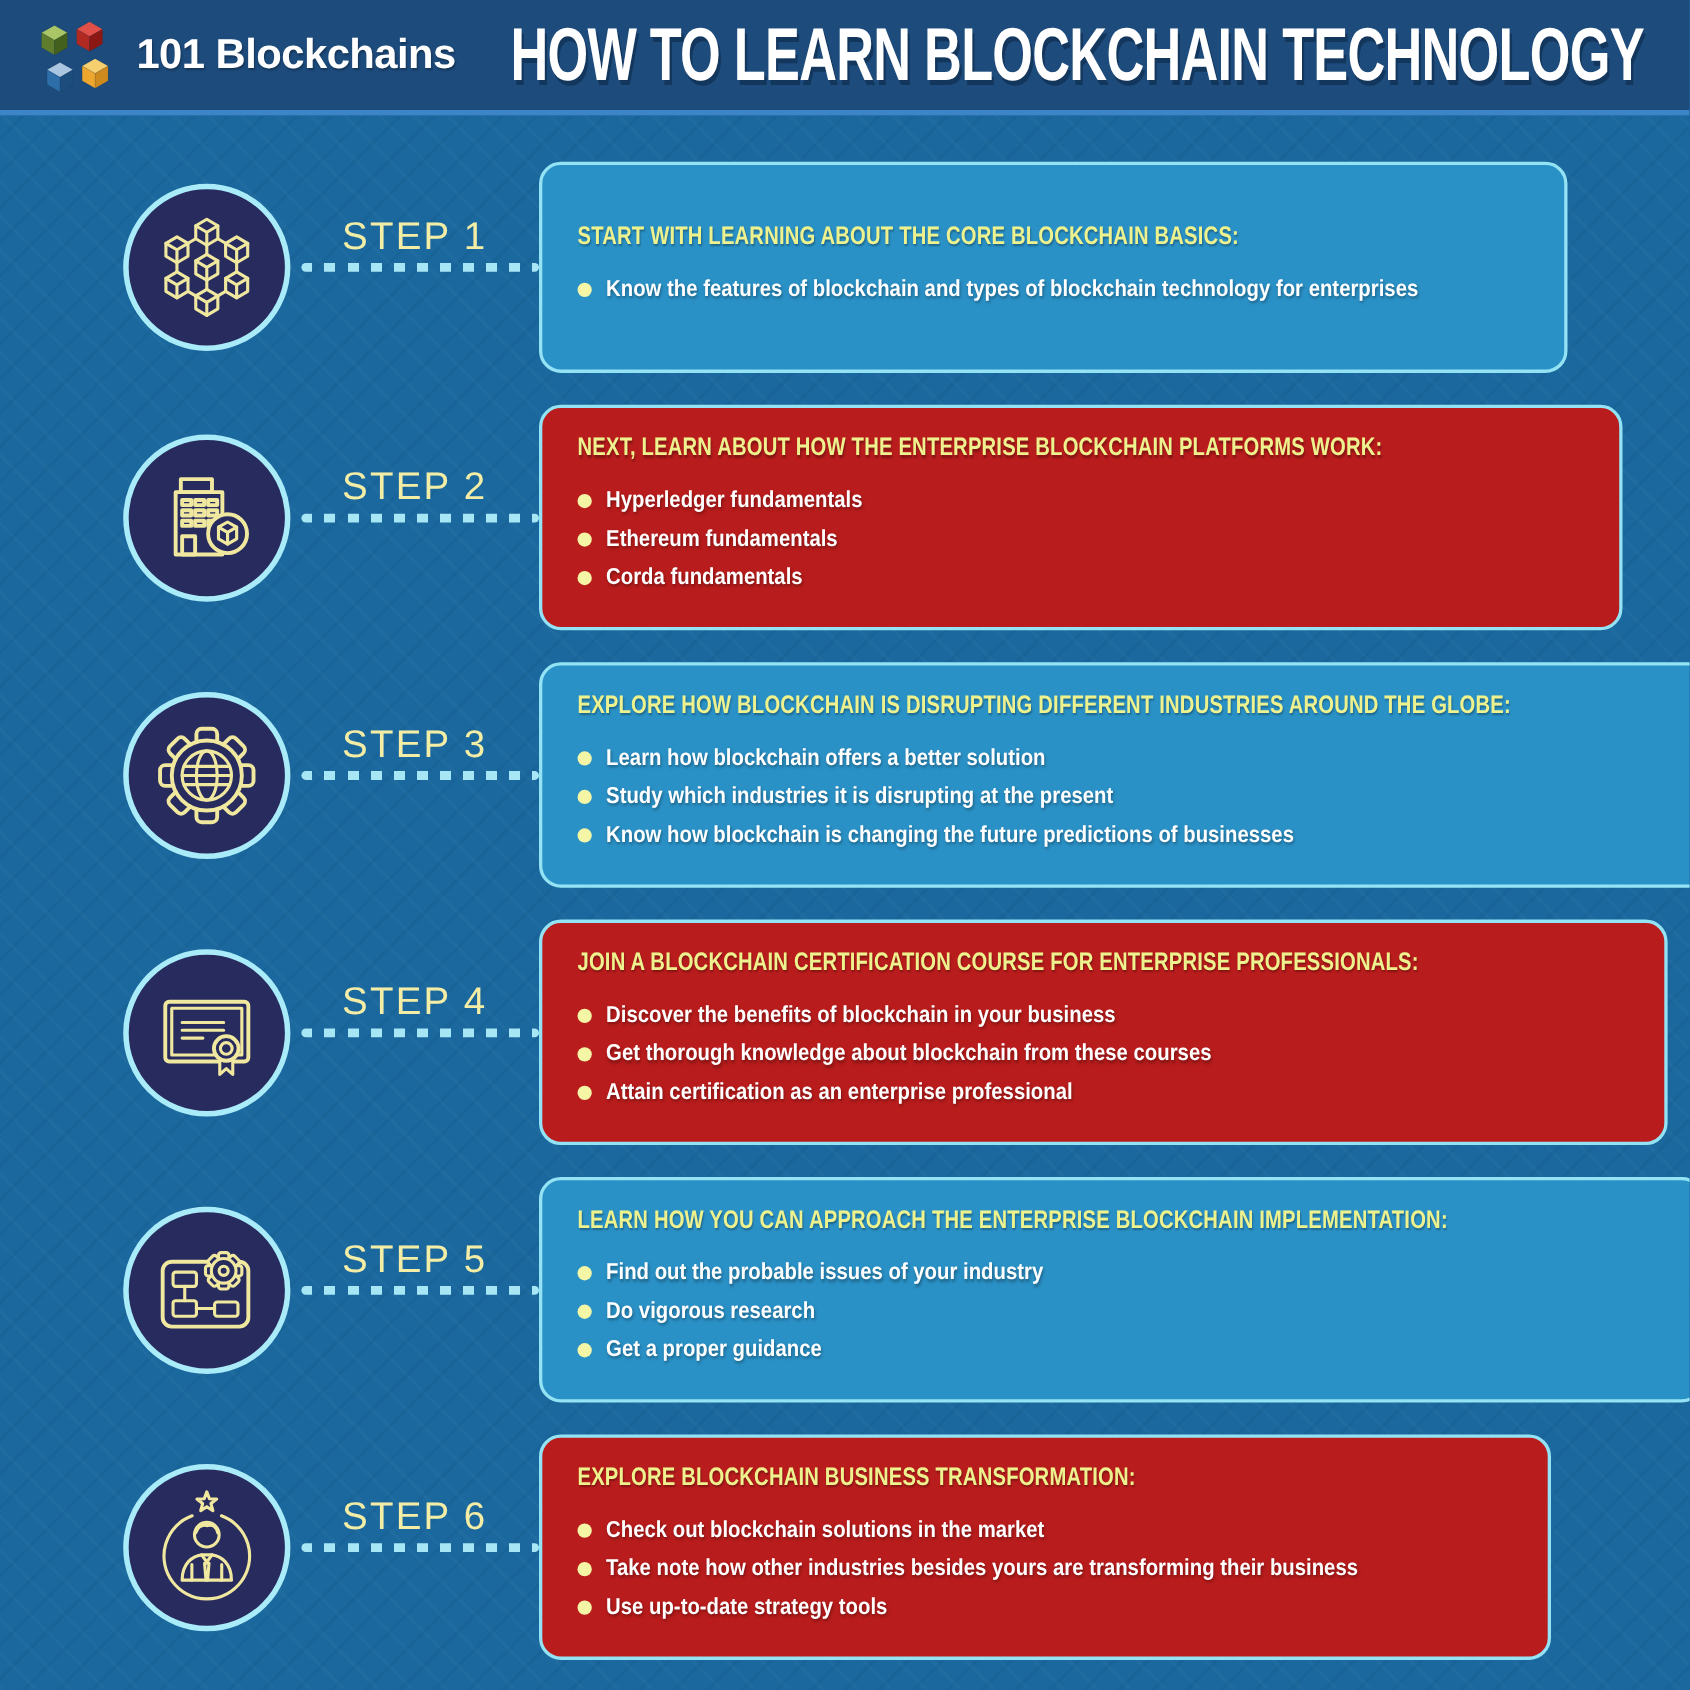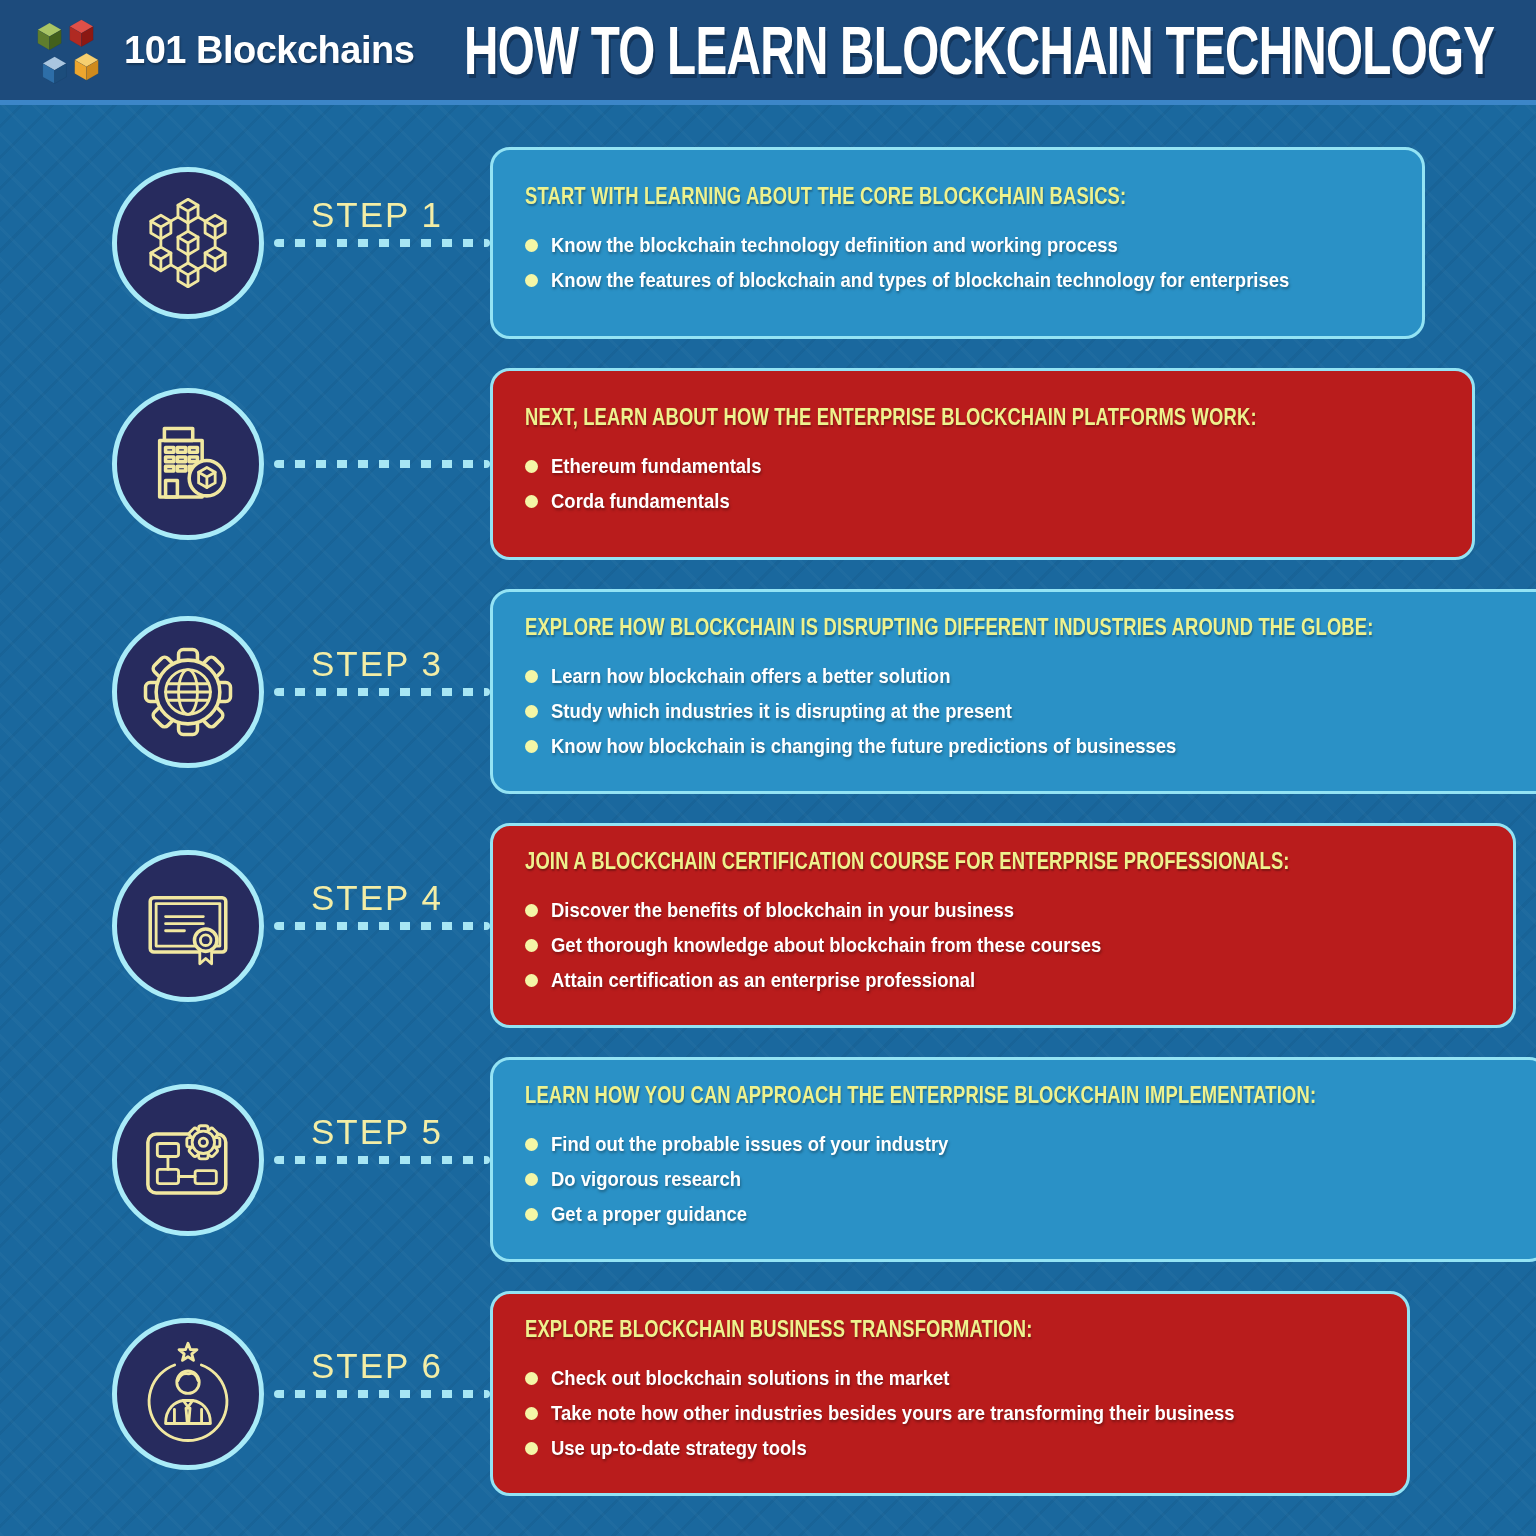--- a/index.html
+++ b/index.html
@@ -141,24 +141,20 @@
     </div>
     <div class="connector">
       <div class="step-label">STEP 1</div>
       <div class="dots"></div>
     </div>
     <div class="card light">
       <h3>START WITH LEARNING ABOUT THE CORE BLOCKCHAIN BASICS:</h3>
       <ul>
         <li>
             <span class="dot"></span>
-            <span class="btxt">Know the blockchain technology definition and working process</span>
-          </li>
-        <li>
-            <span class="dot"></span>
             <span class="btxt">Know the features of blockchain and types of blockchain technology for enterprises</span>
           </li>
       </ul>
     </div>
   </section>
 
   <section class="row">
     <div class="badge">
       <svg viewBox="0 0 100 100">
         <rect class="ic" x="30" y="20" width="24" height="10"></rect>
@@ -174,25 +170,30 @@
             <rect x="41" y="52" width="7" height="4"></rect>
             <rect x="51" y="52" width="7" height="4"></rect>
         </g>
         <rect class="ic" x="31" y="64" width="10" height="14"></rect>
         <circle class="ic icfill" cx="66" cy="62" r="15"></circle>
         <path class="ic icthin" d="M66,53 L73,57 L73,66 L66,70 L59,66 L59,57 Z"></path>
         <path class="ic icthin" d="M59,57 L66,61 L73,57 M66,61 L66,70"></path>
       </svg>
     </div>
     <div class="connector">
+      <div class="step-label">STEP 2</div>
       <div class="dots"></div>
     </div>
     <div class="card dark">
       <h3>NEXT, LEARN ABOUT HOW THE ENTERPRISE BLOCKCHAIN PLATFORMS WORK:</h3>
       <ul>
+        <li>
+            <span class="dot"></span>
+            <span class="btxt">Hyperledger fundamentals</span>
+          </li>
         <li>
             <span class="dot"></span>
             <span class="btxt">Ethereum fundamentals</span>
           </li>
         <li>
             <span class="dot"></span>
             <span class="btxt">Corda fundamentals</span>
           </li>
       </ul>
     </div>

